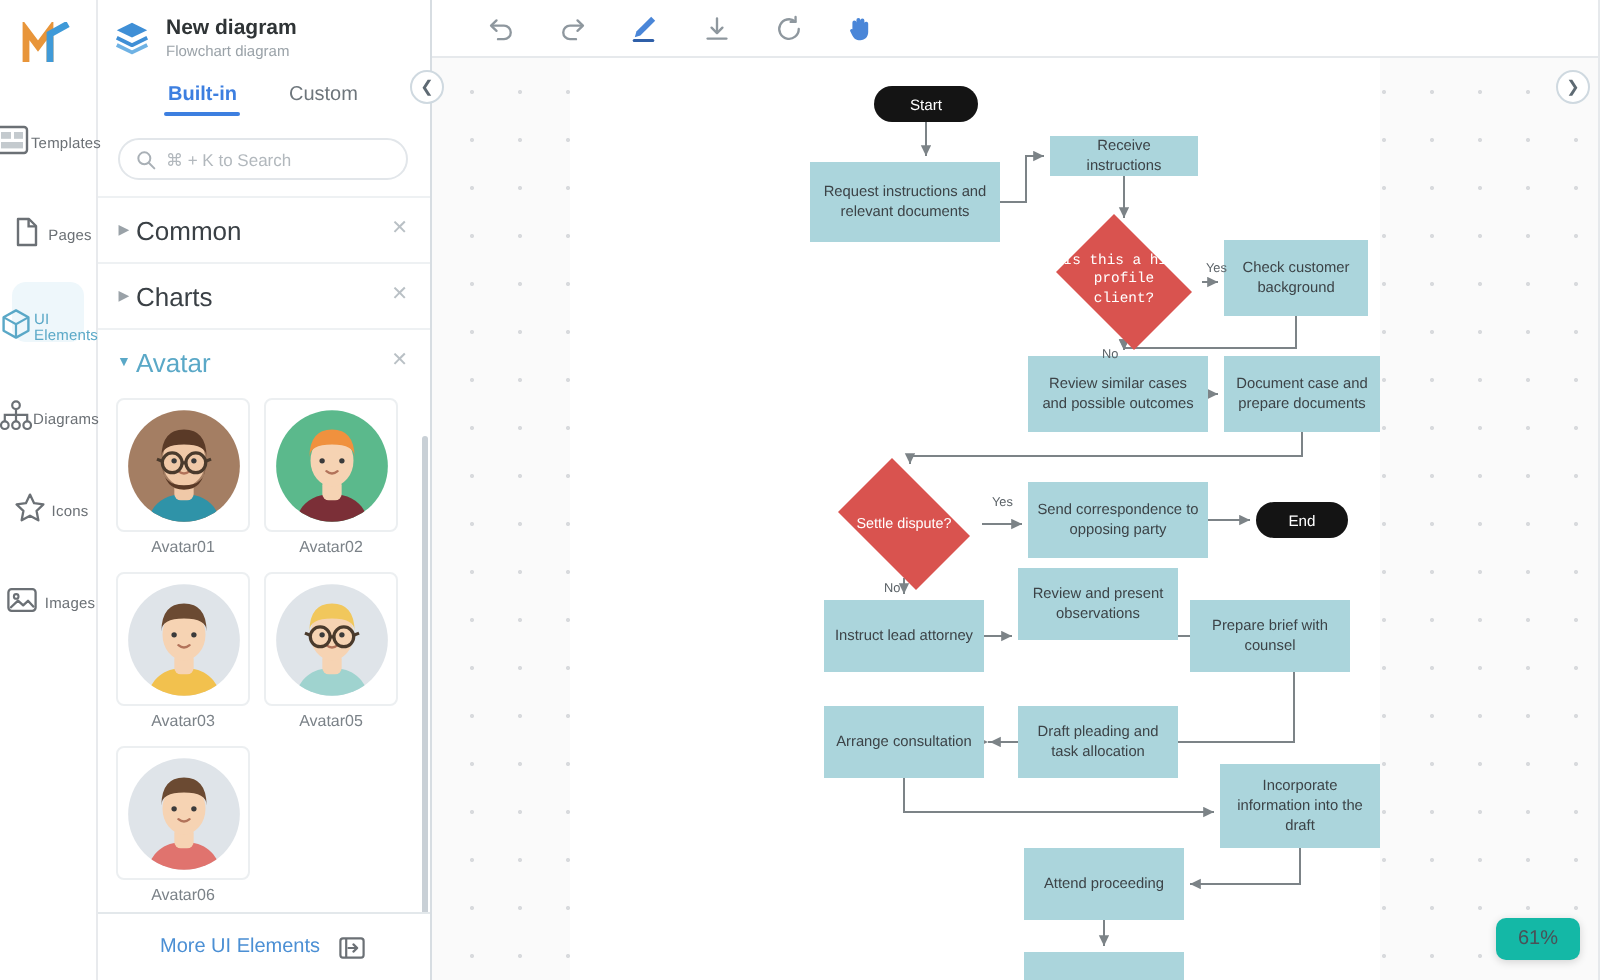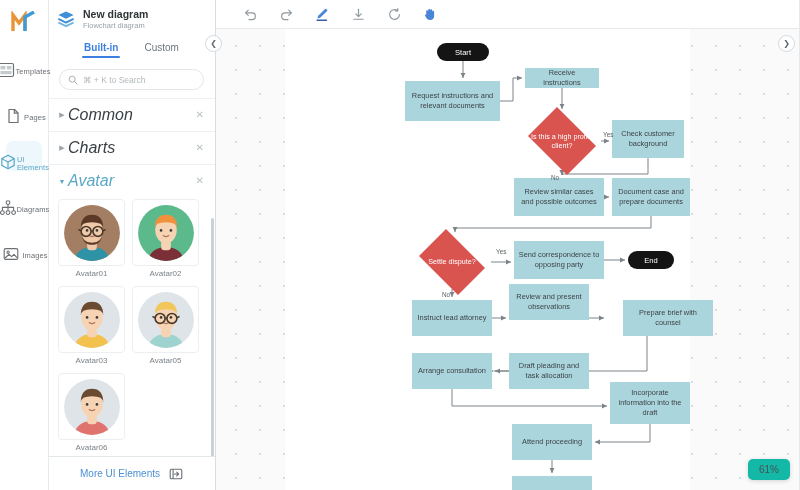--- a/index.html
+++ b/index.html
@@ -64,21 +64,21 @@
   .search svg{flex:none;margin-right:5px;}
   .search-ph{font-size:8.5px;color:#b2b8bd;white-space:nowrap;}
 
   .sections{flex:1;overflow:hidden;position:relative;}
   .sec-row{
     height:33px;display:flex;align-items:center;padding:0 11px 0 8px;
     border-top:1px solid #eef1f3;box-sizing:border-box;cursor:pointer;
   }
   .sec-row:first-child{border-top:1px solid #eef1f3;}
   .caret{width:12px;font-size:7px;color:#9aa2a8;flex:none;text-align:center;user-select:none;}
-  .sec-name{font-size:16px;color:#3a4045;flex:1;font-style:italic;}
+  .sec-name{font-size:13px;color:#3a4045;flex:1;}
   .sec-row.open .sec-name{color:#5aa8c7;}
   .sec-row.open .caret{color:#5aa8c7;}
   .sec-x{font-size:10px;color:#b9c0c5;cursor:pointer;line-height:1;}
 
   .grid{padding:2px 10px 0 10px;display:flex;flex-wrap:wrap;gap:6px 7px;}
   .cell{width:67px;display:flex;flex-direction:column;align-items:center;cursor:pointer;}
   .thumb{
     width:67px;height:67px;background:#fff;border:1px solid #eceff1;border-radius:4px;
     display:flex;align-items:center;justify-content:center;box-sizing:border-box;
   }
@@ -218,20 +218,28 @@
             <circle cx="9" cy="3.6" r="1.9" fill="none" stroke="#6b7075" stroke-width="1.1"></circle>
             <circle cx="3.4" cy="13.6" r="1.9" fill="none" stroke="#6b7075" stroke-width="1.1"></circle>
             <circle cx="9" cy="13.6" r="1.9" fill="none" stroke="#6b7075" stroke-width="1.1"></circle>
             <circle cx="14.6" cy="13.6" r="1.9" fill="none" stroke="#6b7075" stroke-width="1.1"></circle>
             <path d="M9 5.6 V8.4 M3.4 11.7 V8.4 H14.6 V11.7 M9 8.4 V11.7" fill="none" stroke="#6b7075" stroke-width="1.1"></path>
           </svg>
       </span>
       <span class="rail-label">Diagrams</span>
     </div>
 
+    <div class="rail-item">
+      <span class="rail-ico">
+        <svg width="18" height="18" viewBox="0 0 18 18">
+            <path d="M9 2.3 l2.05 4.3 4.65.62 -3.4 3.25 .87 4.68 -4.17 -2.3 -4.17 2.3 .87 -4.68 -3.4 -3.25 4.65 -.62 Z" fill="none" stroke="#6b7075" stroke-width="1.15" stroke-linejoin="round"></path>
+          </svg>
+      </span>
+      <span class="rail-label">Icons</span>
+    </div>
 
     <div class="rail-item">
       <span class="rail-ico">
         <svg width="18" height="18" viewBox="0 0 18 18">
             <rect x="2.2" y="3.6" width="13.6" height="10.8" rx="1.6" fill="none" stroke="#6b7075" stroke-width="1.15"></rect>
             <circle cx="6.1" cy="7.2" r="1.15" fill="none" stroke="#6b7075" stroke-width="1.05"></circle>
             <path d="M3.1 13 L7 9.3 L9.6 11.7 L12 9.4 L15 12.6" fill="none" stroke="#6b7075" stroke-width="1.15" stroke-linejoin="round"></path>
           </svg>
       </span>
       <span class="rail-label">Images</span>
@@ -500,36 +508,36 @@
           <path d="M224 343 H210"></path>
           <path d="M167 361 V378 H322"></path>
           <path d="M365 396 V414 H310"></path>
           <path d="M267 432 V445"></path>
         </g>
       </svg>
       <div id="fc-nodes">
           <div class="term" style="left: 152px; top: 15px; width: 52px; height: 18px;">Start</div>
           <div class="node" style="left: 120px; top: 53px; width: 95px; height: 40px;">Request instructions and relevant documents</div>
           <div class="node" style="left: 240px; top: 40px; width: 74px; height: 20px;">Receive instructions</div>
-          <div class="dia" style="left: 238px; top: 84px; width: 78px; height: 58px;">
+          <div class="dia" style="left: 238px; top: 84px; width: 78px; height: 58px; font-family: Liberation Mono, monospace;">
             <span class="dshape"></span>
                    <span class="dtxt">Is this a high profile client?</span>
           </div>
           <div class="node" style="left: 327px; top: 92px; width: 72px; height: 38px;">Check customer background</div>
           <div class="node" style="left: 229px; top: 150px; width: 90px; height: 38px;">Review similar cases and possible outcomes</div>
           <div class="node" style="left: 327px; top: 150px; width: 78px; height: 38px;">Document case and prepare documents</div>
           <div class="dia" style="left: 128px; top: 207px; width: 78px; height: 54px;">
             <span class="dshape"></span>
                    <span class="dtxt">Settle dispute?</span>
           </div>
           <div class="node" style="left: 229px; top: 213px; width: 90px; height: 38px;">Send correspondence to opposing party</div>
           <div class="term" style="left: 343px; top: 223px; width: 46px; height: 18px;">End</div>
           <div class="node" style="left: 127px; top: 272px; width: 80px; height: 36px;">Instruct lead attorney</div>
           <div class="node" style="left: 224px; top: 256px; width: 80px; height: 36px;">Review and present observations</div>
-          <div class="node" style="left: 338px; top: 272px; width: 90px; height: 36px;">Prepare brief with counsel</div>
+          <div class="node" style="left: 310px; top: 272px; width: 80px; height: 36px;">Prepare brief with counsel</div>
           <div class="node" style="left: 127px; top: 325px; width: 80px; height: 36px;">Arrange consultation</div>
           <div class="node" style="left: 224px; top: 325px; width: 80px; height: 36px;">Draft pleading and task allocation</div>
           <div class="node" style="left: 325px; top: 354px; width: 80px; height: 42px;">Incorporate information into the draft</div>
           <div class="node" style="left: 227px; top: 396px; width: 80px; height: 36px;">Attend proceeding</div>
           <div class="node" style="left: 227px; top: 448px; width: 80px; height: 36px;">Define next steps</div>
           <span class="elbl" style="left: 318px; top: 103px;">Yes</span>
           <span class="elbl" style="left: 266px; top: 146px;">No</span>
           <span class="elbl" style="left: 211px; top: 220px;">Yes</span>
           <span class="elbl" style="left: 157px; top: 263px;">No</span>
         </div>

